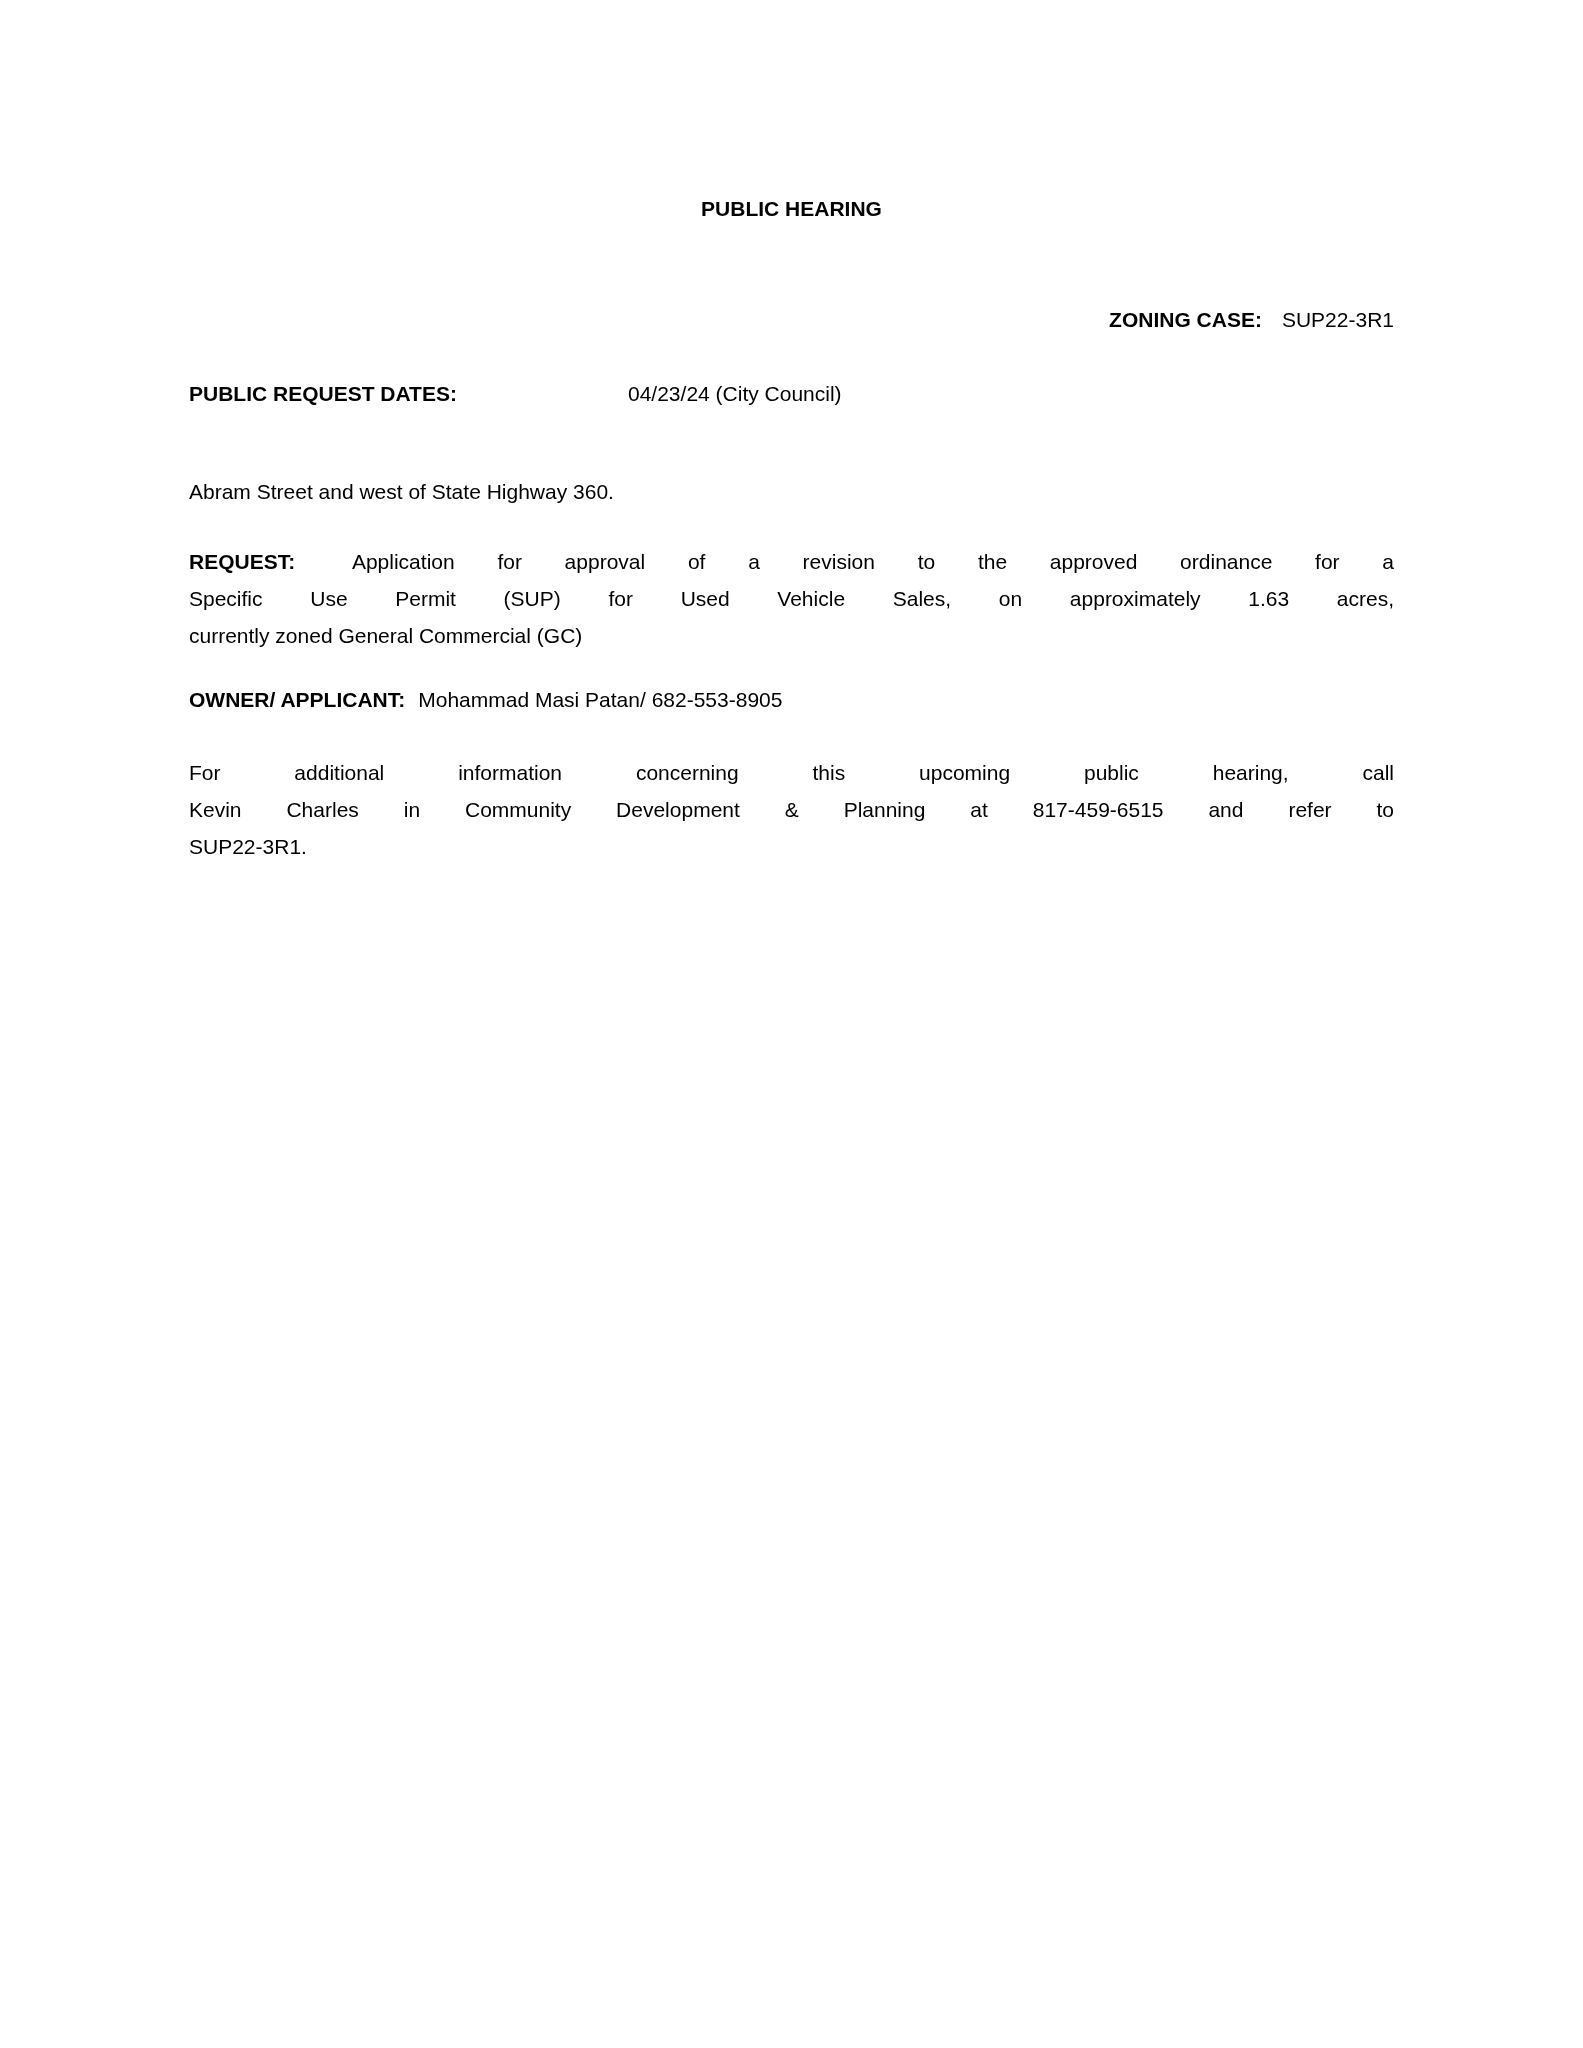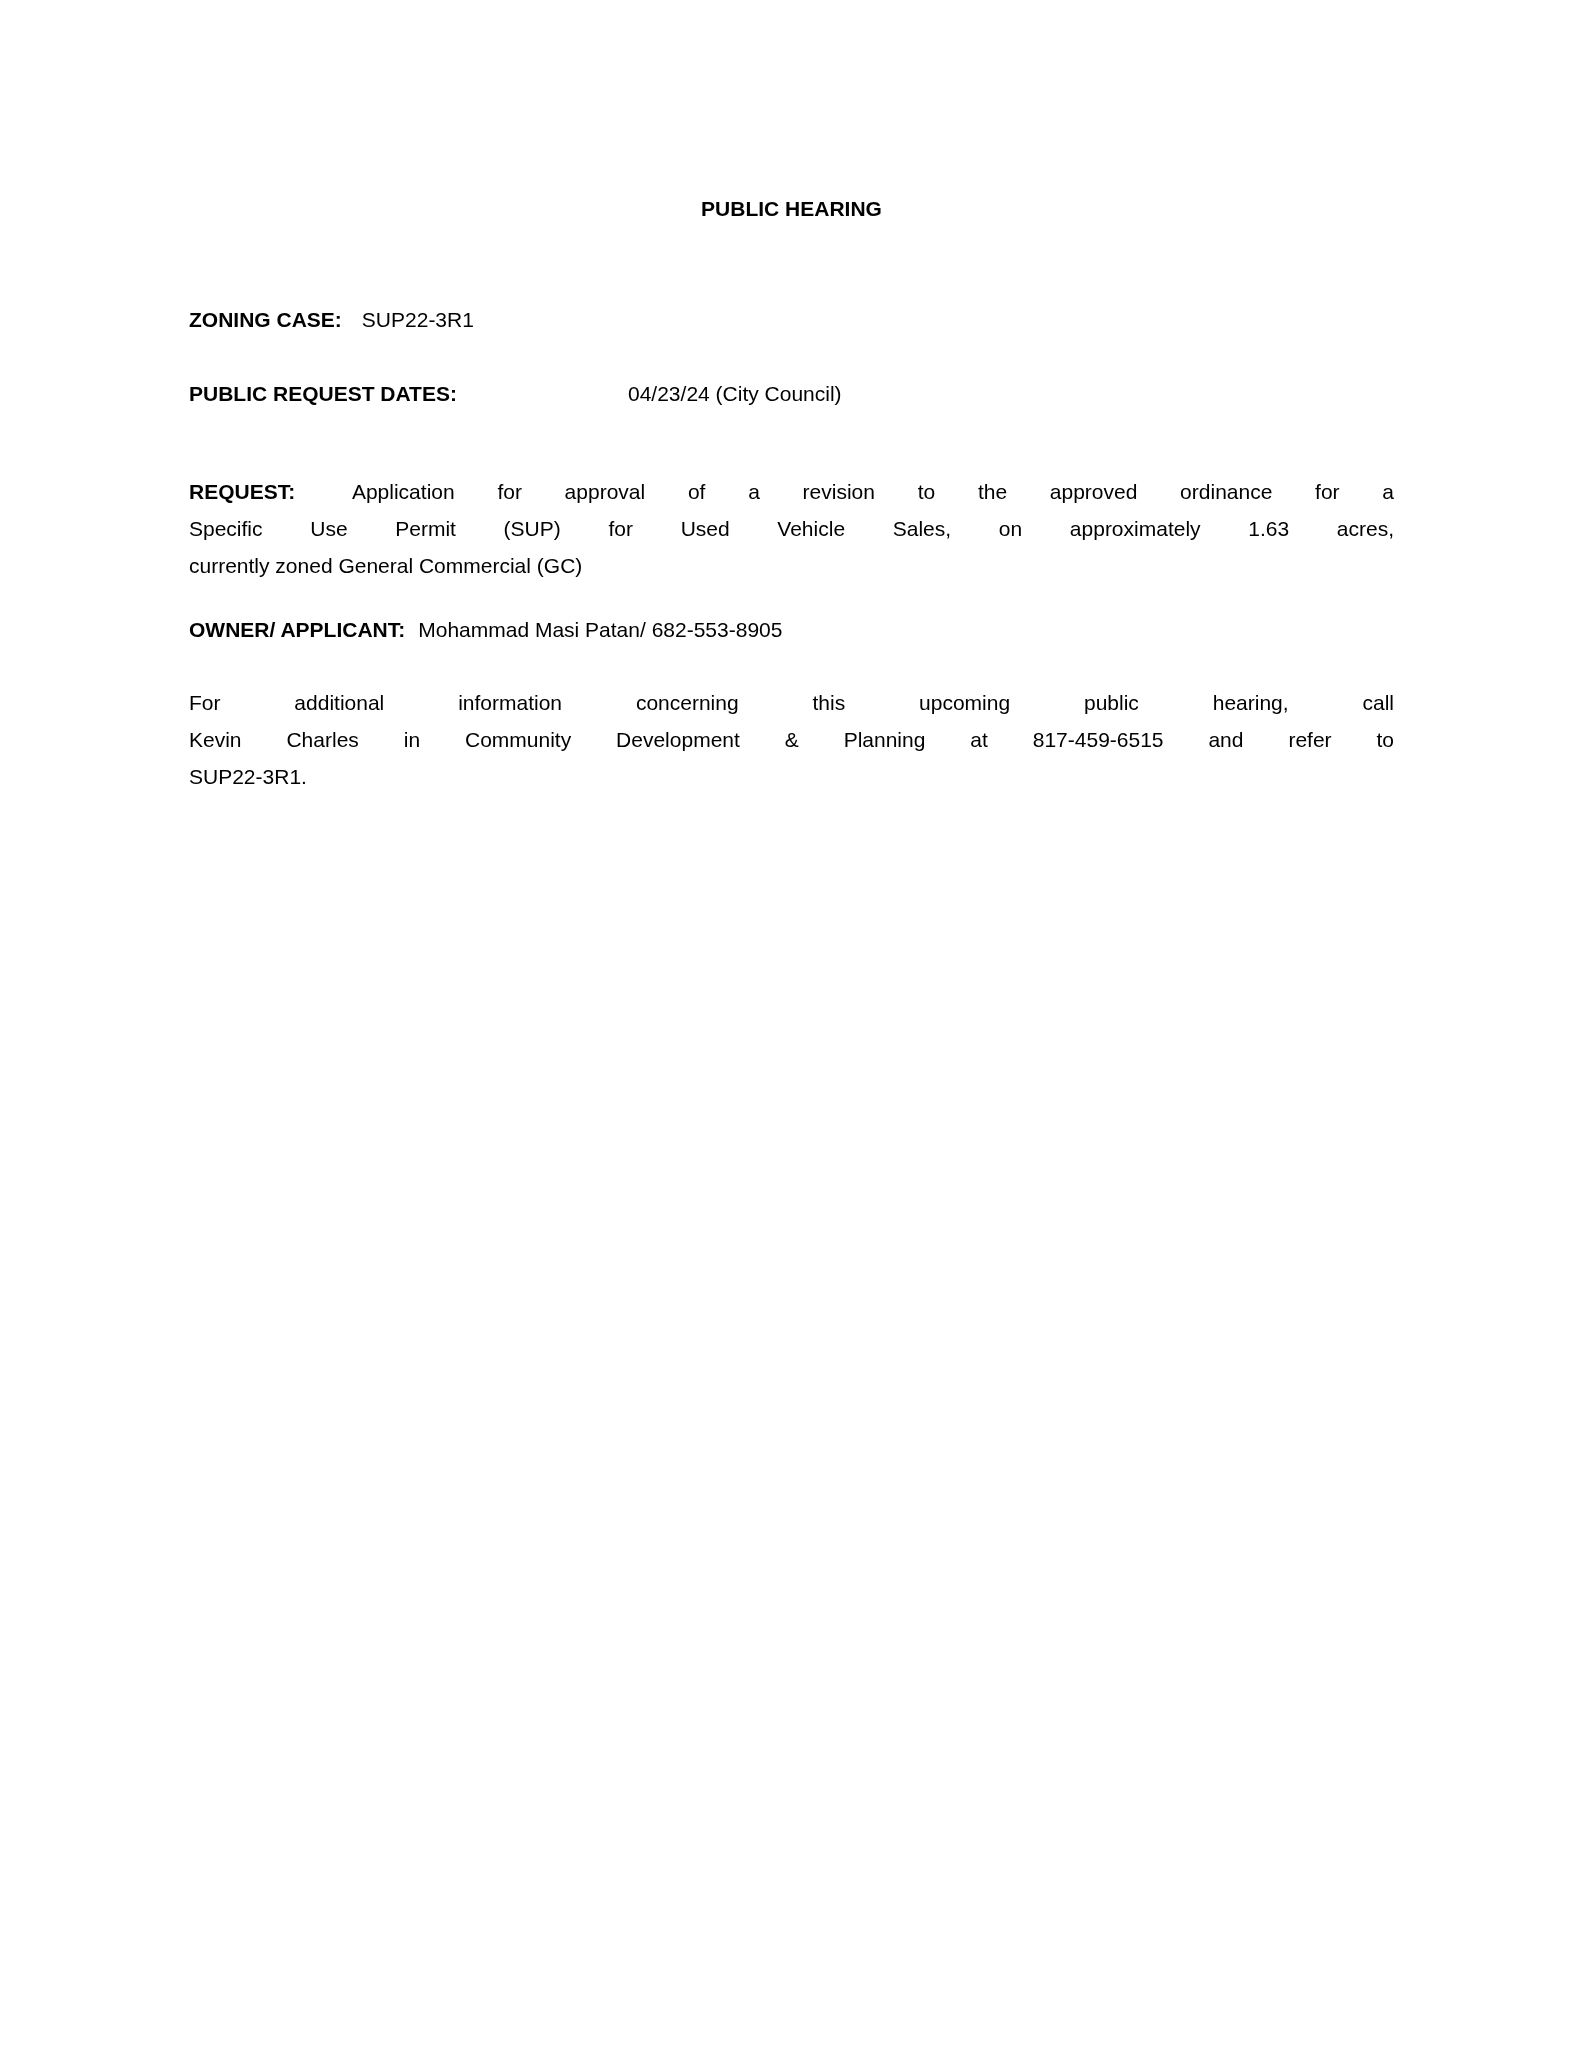--- a/index.html
+++ b/index.html
@@ -23,21 +23,21 @@
     padding: 0 189px;
   }
   b, .bold { font-weight: bold; }
 
   .doc-title {
     margin-top: 186px;
     text-align: center;
     font-weight: bold;
   }
 
-  .zoning-case { margin-top: 74px; }
+  .zoning-case { margin-top: 74px; text-align: right; }
   .zoning-case .value { margin-left: 20px; }
 
   .dates-row {
     margin-top: 37px;
     display: flex;
     align-items: flex-start;
   }
   .dates-label {
     width: 431px;
     flex-shrink: 0;
@@ -73,20 +73,21 @@
     </div>
 
     <div class="dates-row">
       <span class="dates-label">PUBLIC REQUEST DATES:</span>
       <span class="dates-col">
         <span class="plainline line2" style="display:block">04/23/24 (City Council)</span>
       </span>
     </div>
 
     <div class="para-gl">
+      <div class="plainline">Abram Street and west of State Highway 360.</div>
     </div>
 
     <div class="para-req">
       <div class="jline">
         <b>REQUEST:</b>
         <span class="after-label">Application for approval of a revision to the approved ordinance for a</span>
       </div>
       <div class="jline">Specific Use Permit (SUP) for Used Vehicle Sales, on approximately 1.63 acres,</div>
       <div class="plainline">currently zoned General Commercial (GC)</div>
     </div>

